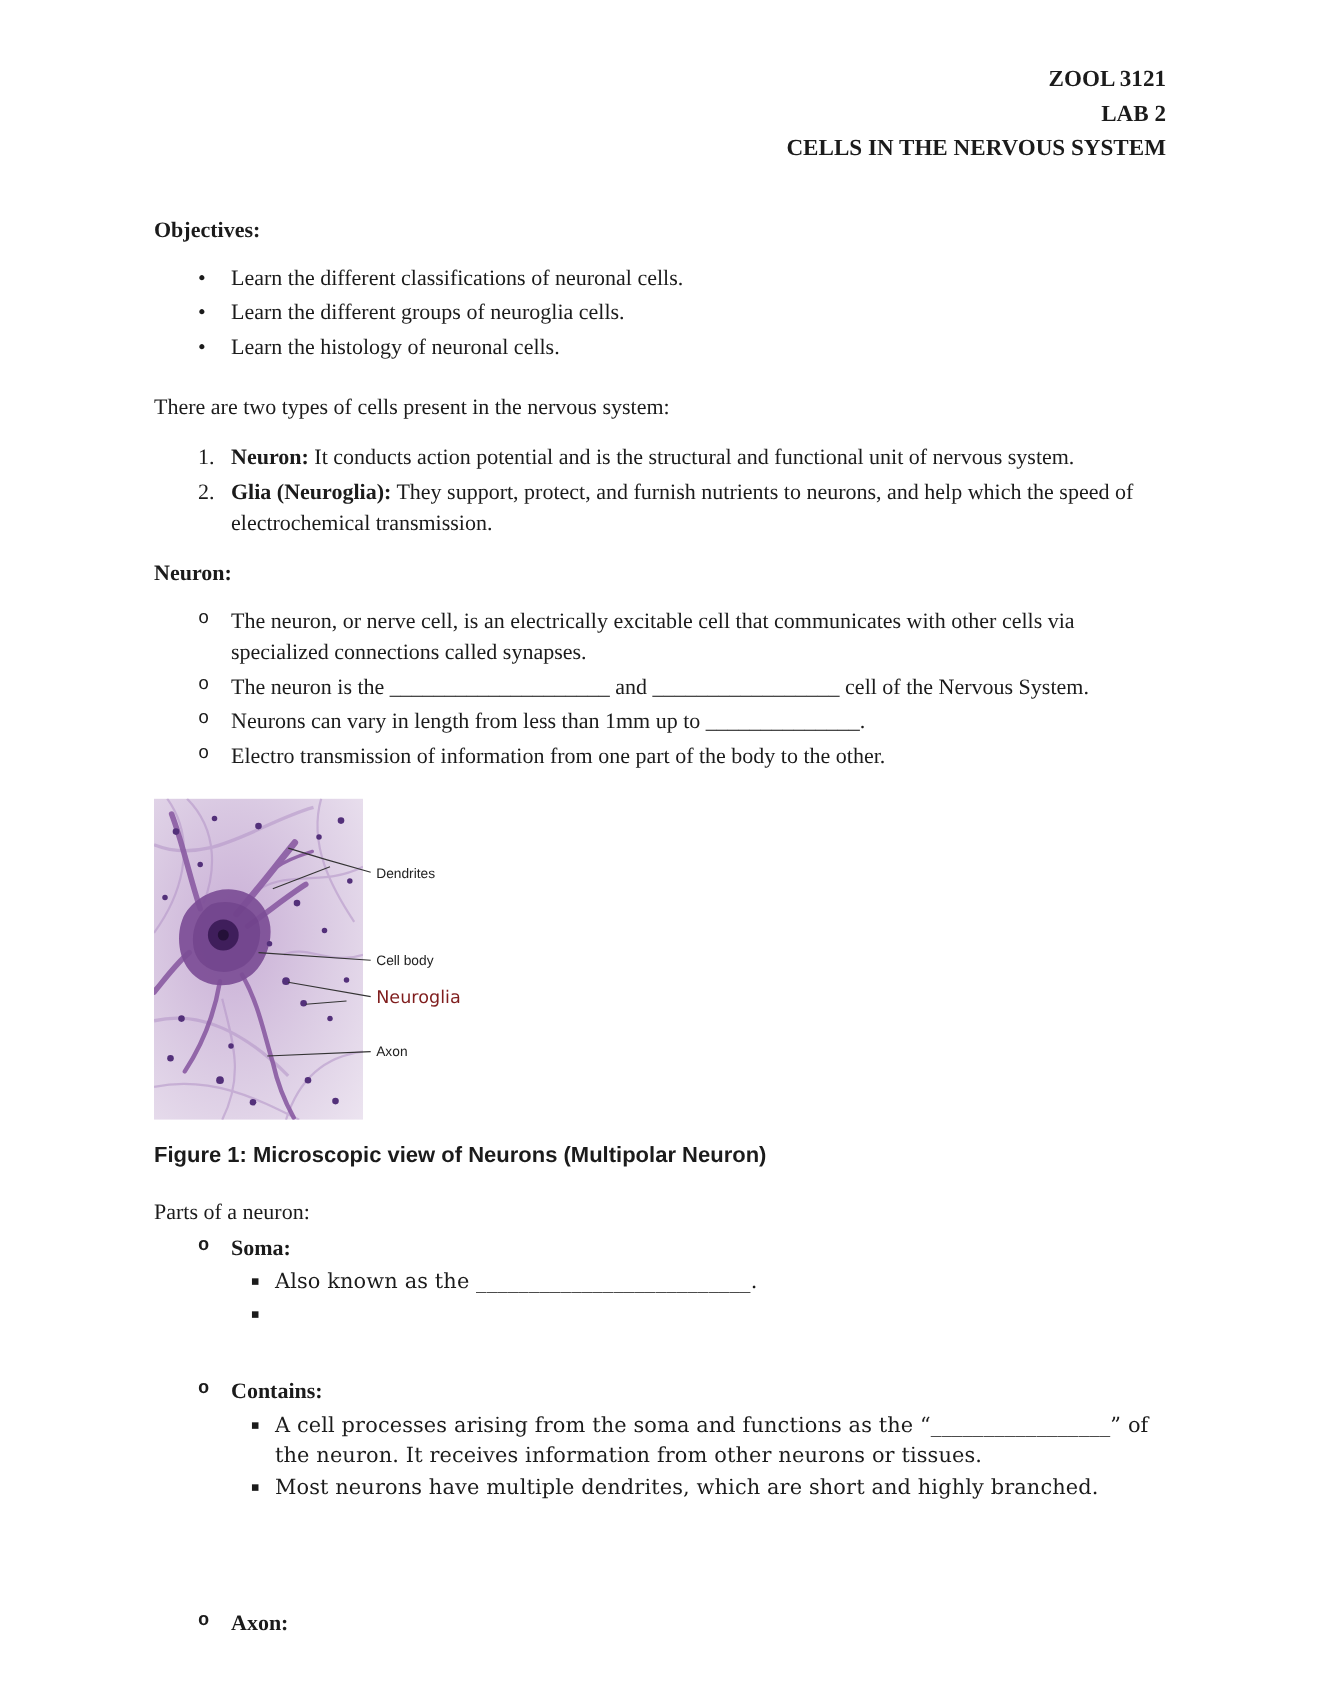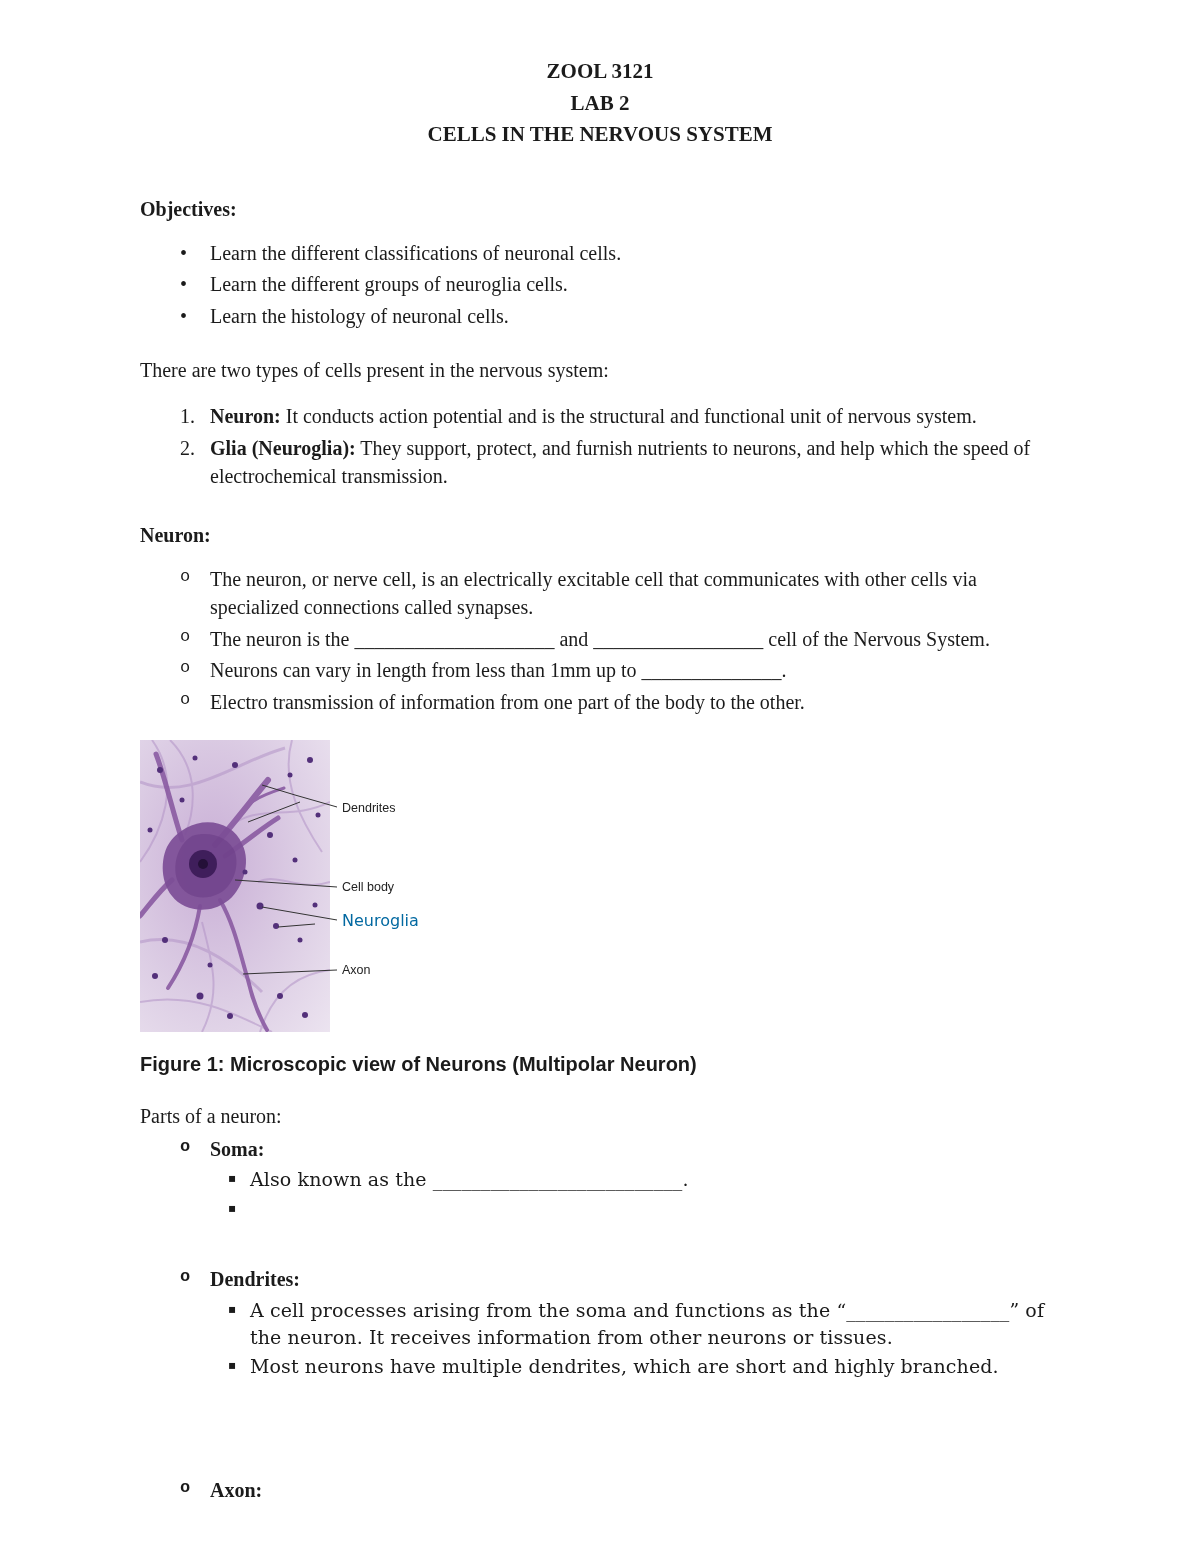--- a/index.html
+++ b/index.html
@@ -9,22 +9,22 @@
     min-height: 1553px;
     margin: 0 auto;
     padding: 56px 140px 40px 140px;
     font-family: "Liberation Serif", "DejaVu Serif", serif;
     font-size: 20px;
     color: #1b1b1b;
     line-height: 1.42;
     background: #ffffff;
   }
   .title-block { text-align: center; font-weight: bold; font-size: 21px; line-height: 1.5; margin-bottom: 44px; }
-  .title-line { display: block; }
-  .heading { font-weight: bold; margin: 30px 0 16px 0; }
+  .title-line { display: block; text-align: right; }
+  .heading { font-weight: bold; margin: 16px 0 16px 0; }
   .para { margin: 26px 0 18px 0; }
 
   .li { display: flex; margin: 3px 0; }
   .marker { flex: 0 0 auto; }
   .l1 { padding-left: 40px; }
   .l1 .marker { width: 30px; }
   .l2 { padding-left: 40px; }
   .l2 .marker { width: 30px; font-family: "Liberation Mono", monospace; font-size: 17px; }
   .l3 { padding-left: 88px; }
   .l3 .marker { width: 22px; font-size: 12px; padding-top: 4px; }
@@ -35,21 +35,21 @@
 
   
   .figure { position: relative; width: 440px; height: 292px; margin: 24px 0 0 0; }
   .micrograph { position: absolute; left: 0; top: 0; display: block; }
   .pointers { position: absolute; left: 0; top: 0; pointer-events: none; }
   .fig-label {
     position: absolute; left: 202px;
     font-family: "Liberation Sans", sans-serif;
     font-size: 12.5px; color: #222; white-space: nowrap;
   }
-  .fig-label.big { font-family: "DejaVu Sans", sans-serif; font-size: 16px; color: #0369a1; }
+  .fig-label.big { font-family: "DejaVu Sans", sans-serif; font-size: 16px; color: #7f1d1d; }
   .caption {
     font-family: "Liberation Sans", sans-serif;
     font-weight: bold; font-size: 20px; margin: 18px 0 8px 0;
   }
   .parts-heading { font-weight: normal; margin: 24px 0 4px 0; }
   .gap-md { margin-top: 48px; }
   .gap-lg { margin-top: 96px; }
 </style>
 </head>
 <body>
@@ -206,21 +206,21 @@
     <div class="li l3 alt-font">
       <span class="marker">▪</span>
       <span class="li-text">Also known as the __________________________.</span>
     </div>
     <div class="li l3 alt-font">
       <span class="marker">▪</span>
     </div>
 
     <div class="li l2 gap-md">
       <span class="marker b">o</span>
-      <span class="li-text b">Dendrites:</span>
+      <span class="li-text b">Contains:</span>
     </div>
     <div class="li l3 alt-font">
       <span class="marker">▪</span>
       <span class="li-text">A cell processes arising from the soma and functions as the “_________________” of the neuron. It receives information from other neurons or tissues.</span>
     </div>
     <div class="li l3 alt-font">
       <span class="marker">▪</span>
       <span class="li-text">Most neurons have multiple dendrites, which are short and highly branched.</span>
     </div>
 

